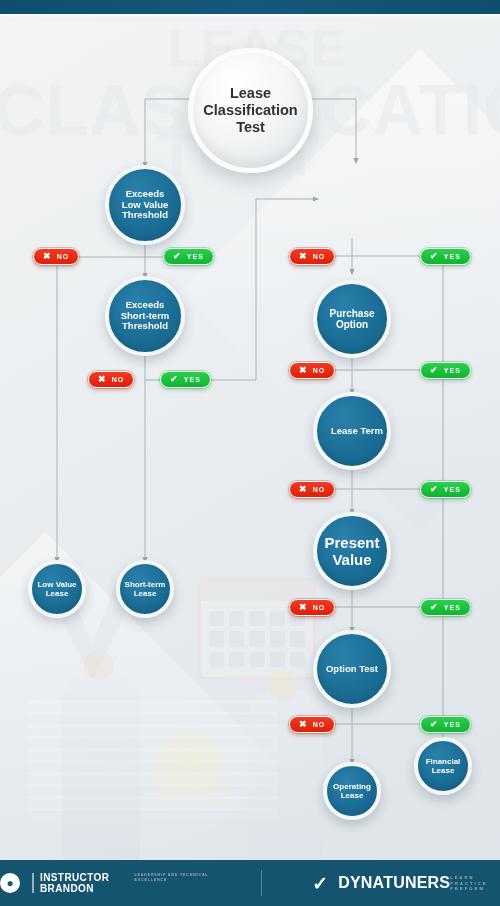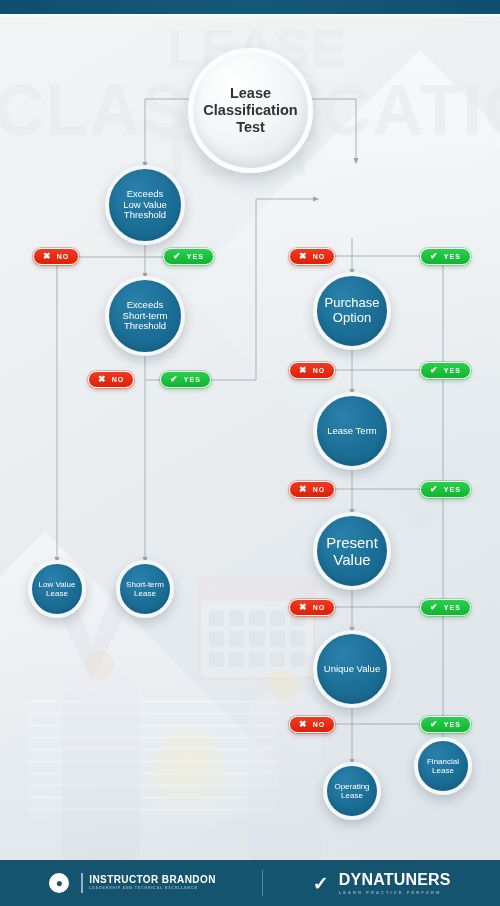--- a/index.html
+++ b/index.html
@@ -126,21 +126,21 @@
   
   .node {
     position: absolute;
     z-index: 20;
     border-radius: 50%;
     display: flex;
     align-items: center;
     justify-content: center;
     text-align: center;
     color: #ffffff;
-    font-weight: normal;
+    font-weight: bold;
     line-height: 1.15;
     background: radial-gradient(circle at 38% 30%, #2a81ab 0%, #1b6e96 55%, #17648a 100%);
     border: 4px solid #f4f6f7;
     box-shadow: 0 5px 11px rgba(40,60,75,.22), inset 0 -3px 7px rgba(0,0,0,.10);
     padding: 4px;
   }
 
   .node.root {
     background: radial-gradient(circle at 36% 26%, #ffffff 0%, #f3f5f6 48%, #dfe4e8 100%);
     color: #303233;
@@ -192,21 +192,21 @@
   .brand-mark {
     width: 20px; height: 20px; border-radius: 50%;
     background: #ffffff;
     display: flex; align-items: center; justify-content: center;
     color: #14546f; font-size: 12px; font-weight: bold;
     flex: 0 0 auto;
   }
   .brand-mark.shield {
     background: none; color: #ffffff; font-size: 19px; width: 24px;
   }
-  .brand-text { display: flex; flex-direction: column; justify-content: center; }
+  .brand-text { display: flex; flex-direction: row; justify-content: center; }
   .brand-name { color:#ffffff; font-size: 10px; font-weight: bold; letter-spacing: .4px; line-height: 1.1; }
   .brand-name.big { font-size: 16px; letter-spacing: .2px; }
   .brand-tag { color: rgba(255,255,255,.52); font-size: 3.6px; font-weight: bold; letter-spacing: .85px; line-height: 1.4; margin-top:1px; }
   .brand-tag.wide { letter-spacing: 2.1px; font-size: 4px; }
   .brand-rule-left { border-left: 2px solid rgba(255,255,255,.55); height: 20px; margin-left: 6px; }
   .footer-divider {
     width: 1px; height: 26px;
     background: rgba(255,255,255,.30);
     margin: 0 46px;
   }
@@ -313,34 +313,34 @@
 
   <div class="node" style="left:105px; top:165px; width:80px; height:80px; font-size:9.5px;">
     <span>Exceeds<br>Low Value<br>Threshold</span>
   </div>
 
   <div class="node" style="left:105px; top:276px; width:80px; height:80px; font-size:9.5px;">
     <span>Exceeds<br>Short-term<br>Threshold</span>
   </div>
 
 
-  <div class="node" style="left:313px; top:272px; width:78px; height:78px; font-size:13px;">
+  <div class="node" style="left:313px; top:280px; width:78px; height:78px; font-size:10px;">
     <span>Purchase<br>Option</span>
   </div>
 
-  <div class="node" style="left:313px; top:392px; width:78px; height:78px; font-size:9.5px;">
+  <div class="node" style="left:313px; top:392px; width:78px; height:78px; font-size:9.5px;justify-content:flex-end;">
     <span>Lease Term</span>
   </div>
 
   <div class="node" style="left:313px; top:512px; width:78px; height:78px; font-size:15px;">
     <span>Present Value</span>
   </div>
 
   <div class="node" style="left:313px; top:630px; width:78px; height:78px; font-size:9.5px;">
-    <span>Unique Value</span>
+    <span>Option Test</span>
   </div>
 
   <div class="node" style="left:28px; top:560px; width:58px; height:58px; font-size:8px;">
     <span>Low Value<br>Lease</span>
   </div>
 
   <div class="node" style="left:116px; top:560px; width:58px; height:58px; font-size:8px;">
     <span>Short-term<br>Lease</span>
   </div>
 

